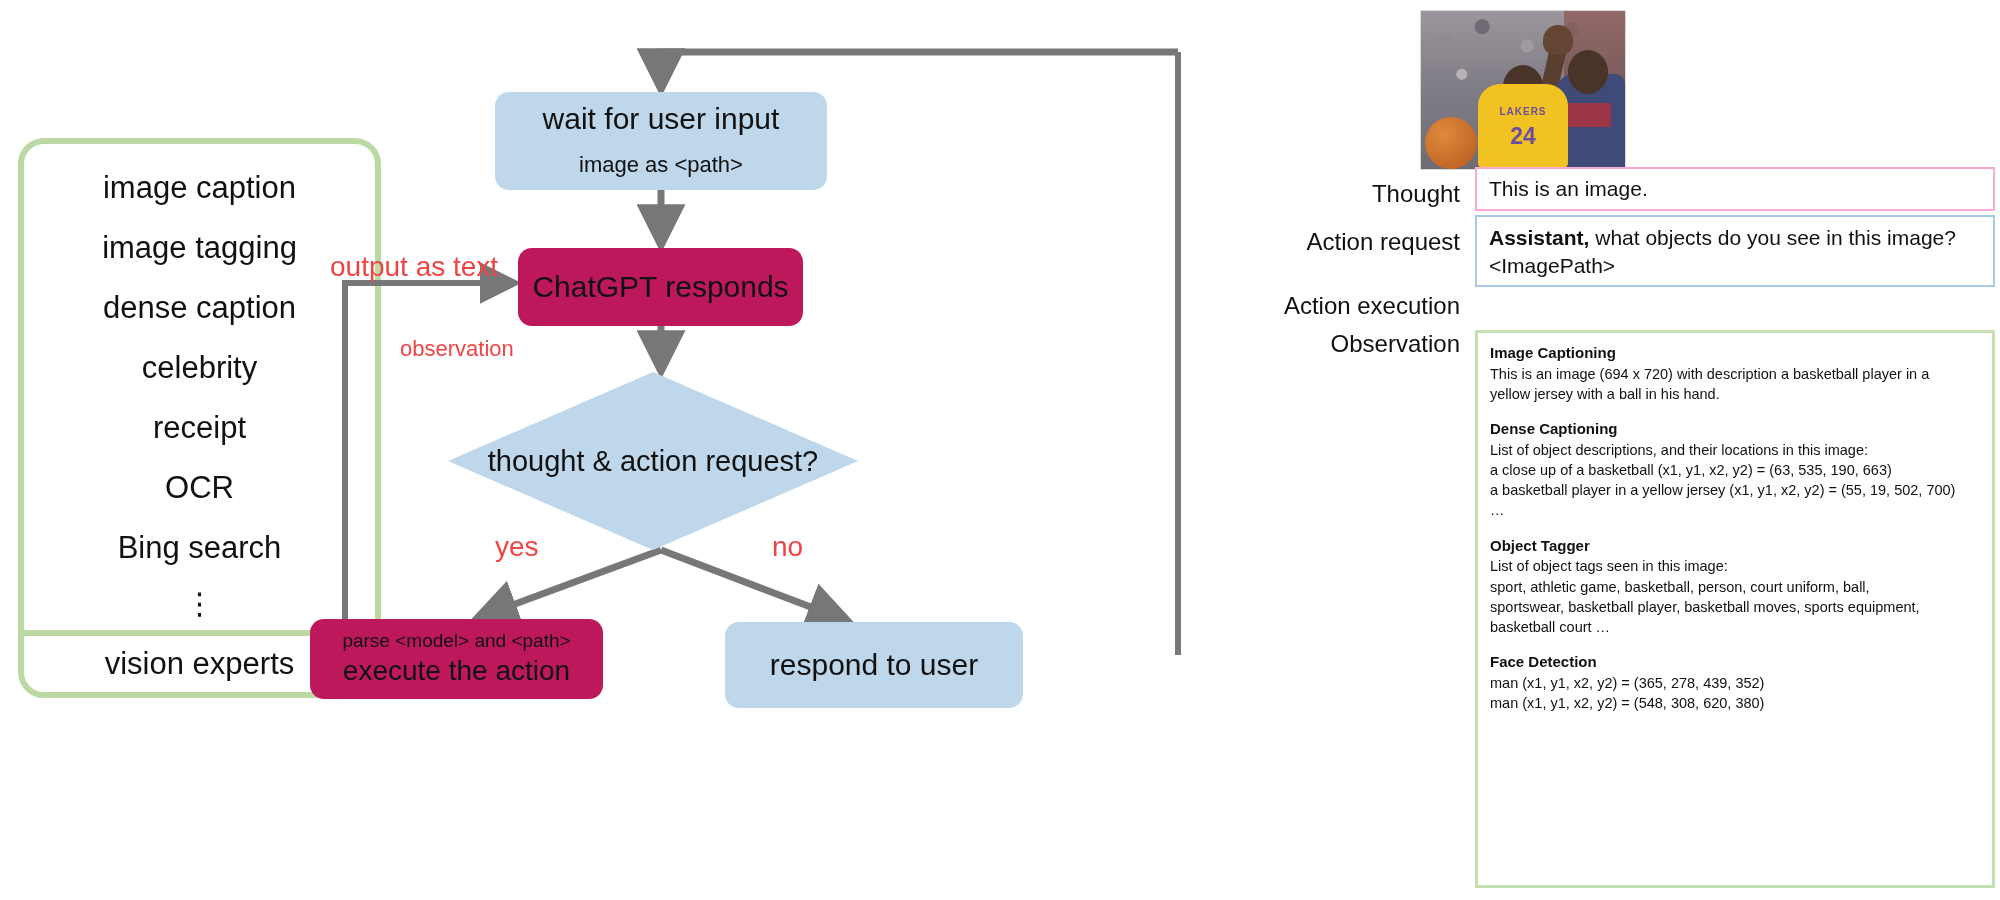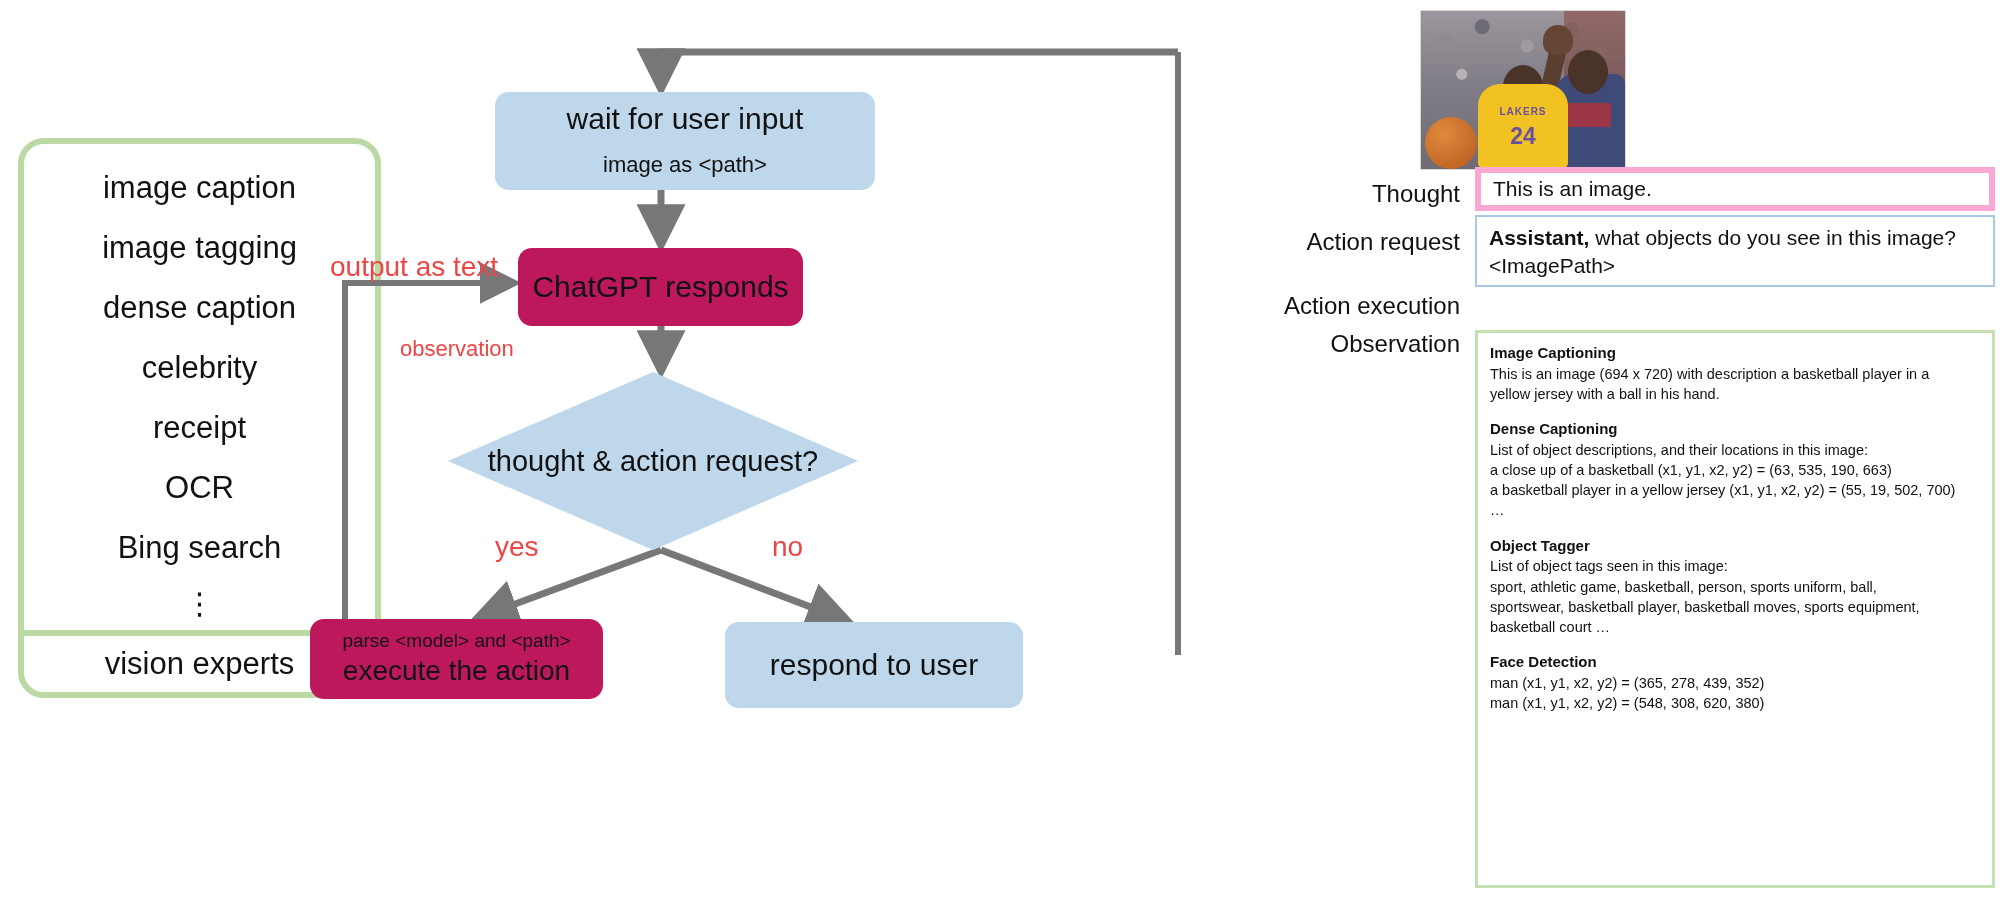--- a/index.html
+++ b/index.html
@@ -30,21 +30,21 @@
 
   
   #flow{position:absolute;left:300px;top:0;width:880px;height:900px;}
   svg.arrows{position:absolute;left:0;top:0;width:2000px;height:900px;overflow:visible;pointer-events:none;}
 
   .node{position:absolute;box-sizing:border-box;display:flex;flex-direction:column;
         align-items:center;justify-content:center;text-align:center;}
   .node.blue{background:#bed7ea;border-radius:14px;}
   .node.yellow{background:#be185d;border-radius:14px;}
 
-  #n-wait{left:195px;top:92px;width:380px;height:98px;}
+  #n-wait{left:195px;top:92px;width:332px;height:98px;}
   #n-wait .t1{font-size:30px;line-height:1.06;}
   #n-wait .t2{font-size:22px;line-height:1.25;margin-top:16px;}
 
   #n-chatgpt{left:218px;top:248px;width:285px;height:78px;}
   #n-chatgpt .t1{font-size:30px;}
 
   #n-diamond{left:148px;top:372px;width:410px;height:178px;}
   #diamond-shape{position:absolute;left:0;top:0;width:100%;height:100%;
      background:#bed7ea;clip-path:polygon(50% 0,100% 50%,50% 100%,0 50%);}
   #n-diamond .t1{position:relative;font-size:29px;z-index:2;}
@@ -99,21 +99,21 @@
   #photo .defender:before{content:"";position:absolute;left:18%;top:-26%;width:40px;height:44px;
      background:#4a3328;border-radius:50%;}
   #photo .defender:after{content:"";position:absolute;left:10%;top:30%;width:70%;height:26%;
      background:#9c3545;}
   #photo .ball{position:absolute;left:2%;bottom:0;width:52px;height:52px;border-radius:50%;
      background:radial-gradient(circle at 35% 32%,#e08a3c,#b5591f);}
   .trace-label{position:absolute;text-align:right;font-size:24px;color:#111;}
   .trace-box{position:absolute;box-sizing:border-box;background:#fff;}
 
   #lbl-thought{left:100px;top:180px;width:240px;}
-  #box-thought{left:355px;top:167px;width:520px;height:44px;border:6px solid #f9a8d4;
+  #box-thought{left:355px;top:167px;width:520px;height:44px;border:2px solid #f9a8d4;
      display:flex;align-items:center;padding-left:12px;}
   #box-thought span{font-size:21px;}
 
   #lbl-action-req{left:60px;top:228px;width:280px;}
   #box-action-req{left:355px;top:215px;width:520px;height:72px;border:2px solid #a8c8e8;
      padding:7px 12px;}
   #box-action-req p{margin:0;font-size:21px;line-height:1.32;}
   #box-action-req b{font-weight:bold;}
 
   #lbl-action-exec{left:20px;top:292px;width:320px;}
@@ -242,21 +242,21 @@
       <p class="obs-h">Dense Captioning</p>
       <p class="obs-l">List of object descriptions, and their locations in this image:</p>
       <p class="obs-l">a close up of a basketball (x1, y1, x2, y2)  = (63, 535, 190, 663)</p>
       <p class="obs-l">a basketball player in a yellow jersey (x1, y1, x2, y2)  = (55, 19, 502, 700)</p>
       <p class="obs-l ell">…</p>
     </div>
 
     <div class="obs-sec">
       <p class="obs-h">Object Tagger</p>
       <p class="obs-l">List of object tags seen in this image:</p>
-      <p class="obs-l">sport, athletic game, basketball, person, sports uniform, ball,</p>
+      <p class="obs-l">sport, athletic game, basketball, person, court uniform, ball,</p>
       <p class="obs-l">sportswear, basketball player, basketball moves, sports equipment,</p>
       <p class="obs-l">basketball court …</p>
     </div>
 
     <div class="obs-sec">
       <p class="obs-h">Face Detection</p>
       <p class="obs-l">man (x1, y1, x2, y2)  = (365, 278, 439, 352)</p>
       <p class="obs-l">man (x1, y1, x2, y2)  = (548, 308, 620, 380)</p>
     </div>
 

